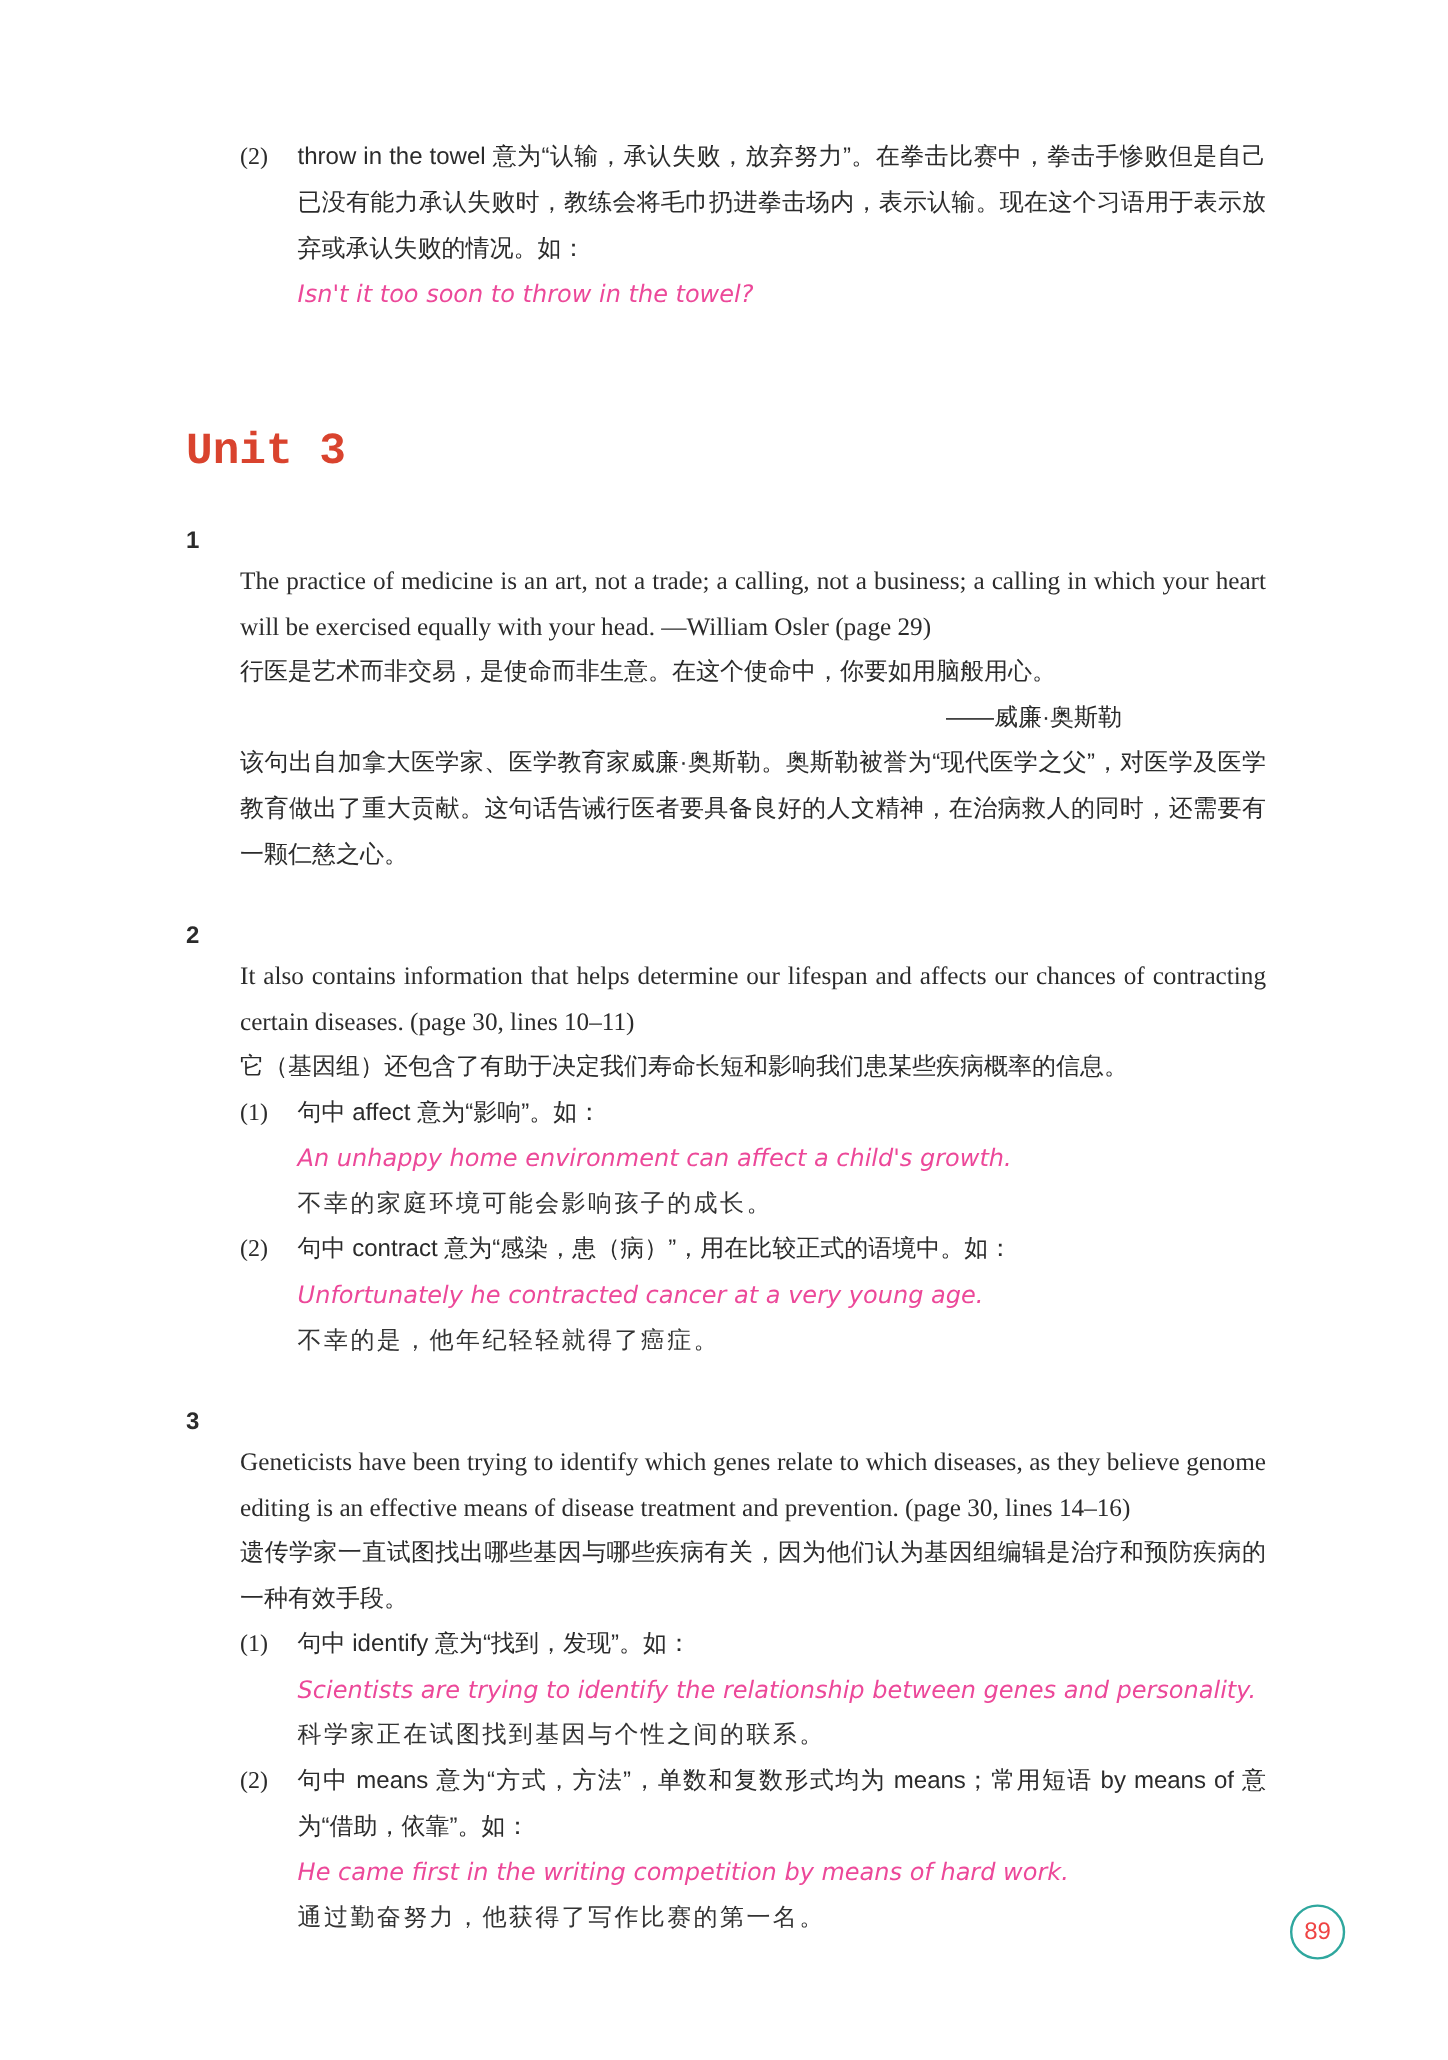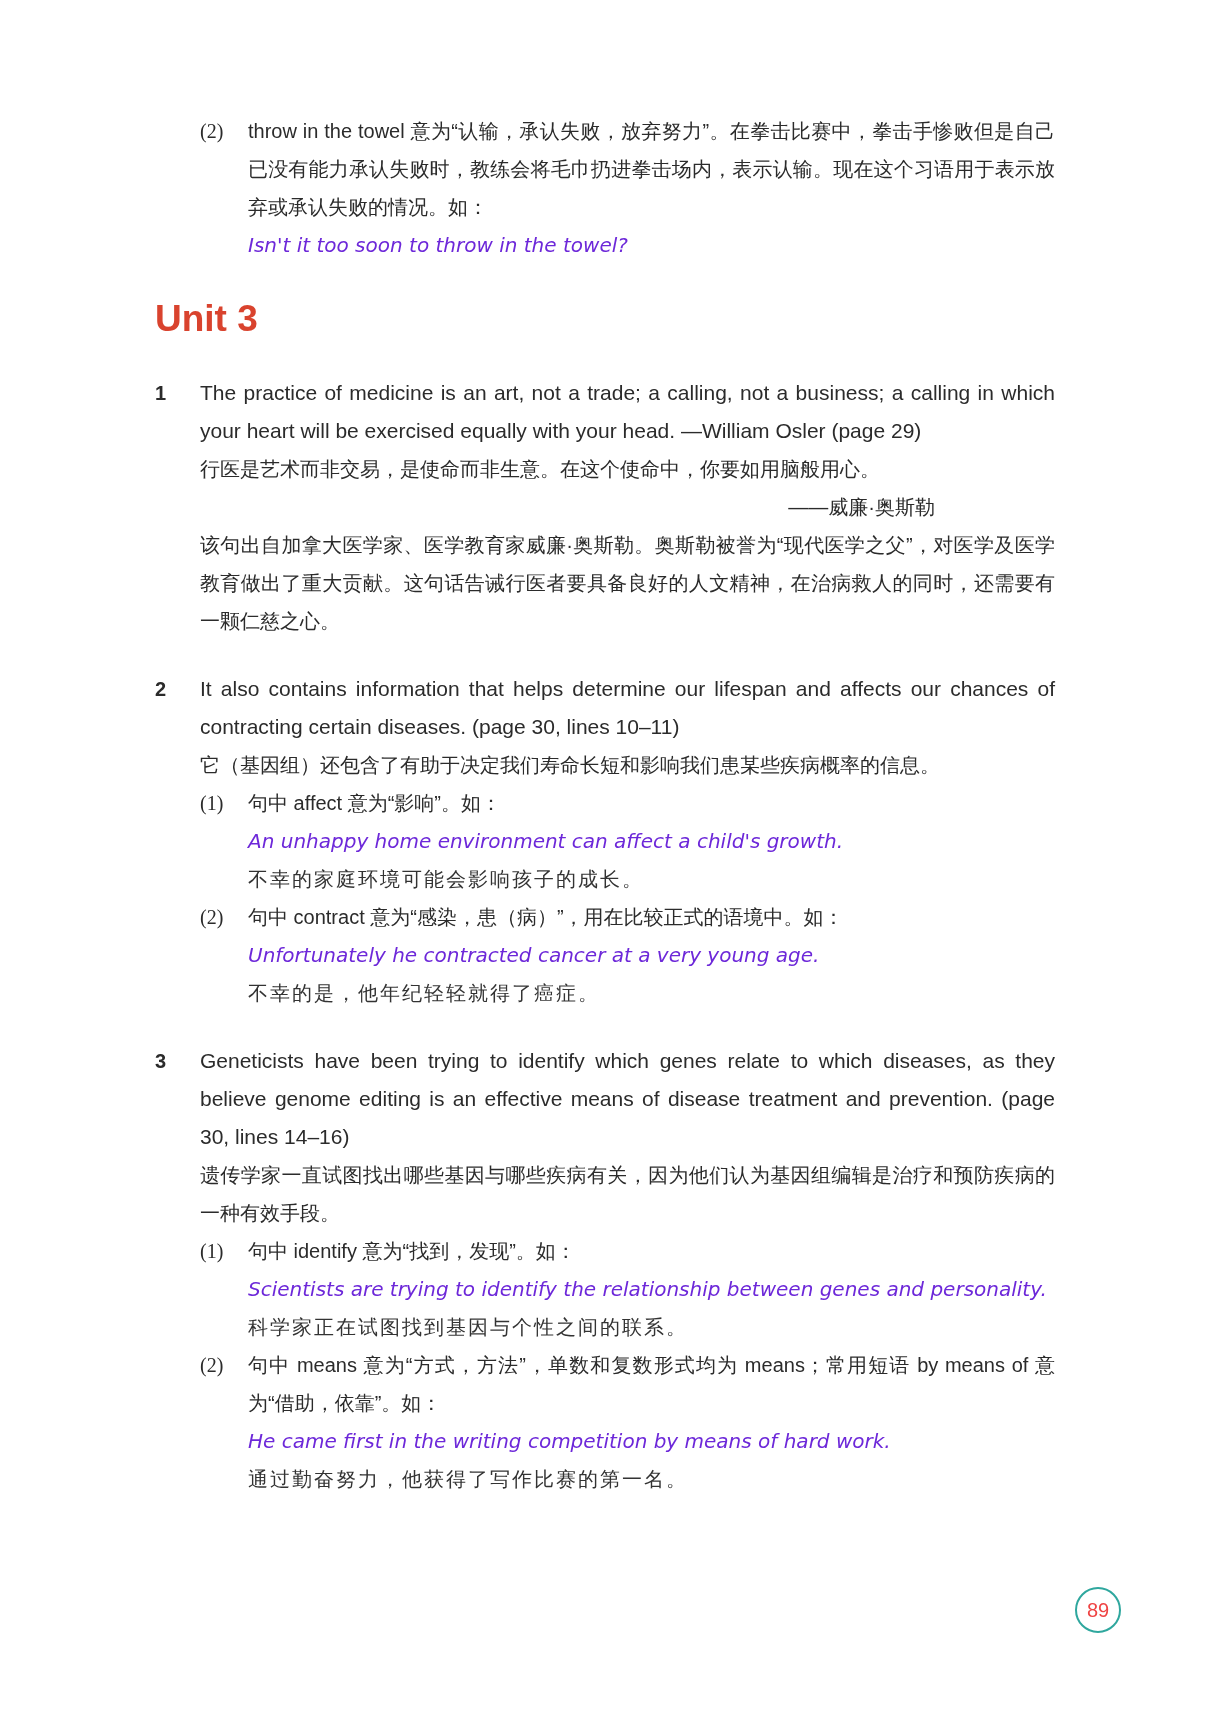--- a/index.html
+++ b/index.html
@@ -18,49 +18,50 @@
   .para {
     font-size: 21px;
     line-height: 38px;
     text-align: justify;
   }
   .zh {
     font-family: "Liberation Sans", "DejaVu Sans", sans-serif;
     font-size: 20px;
   }
   .en-serif {
-    font-family: Liberation Sans, sans-serif;
+    font-family: Liberation Serif, serif;
+    margin-top: 33px;
   }
   .example-en {
     font-family: "DejaVu Sans", sans-serif;
     font-style: italic;
     font-size: 20px;
     line-height: 38px;
-    color: #6d28d9;
+    color: #ec4899;
   }
   .example-zh {
     font-family: "Liberation Serif", serif;
     font-size: 20px;
     line-height: 38px;
     letter-spacing: 2px;
     color: #333333;
   }
   .subitem { display: flex; }
   .sub-marker {
     flex: 0 0 48px;
     font-size: 20px;
     line-height: 38px;
     font-family: "Liberation Serif", serif;
   }
   .sub-body { flex: 1; min-width: 0; }
   .intro-subitem { margin-left: 45px; }
   .unit-heading {
-    margin-top: 34px;
+    margin-top: 92px;
     margin-bottom: 34px;
-    font-family: Liberation Sans, sans-serif;
+    font-family: Liberation Mono, monospace;
     font-weight: bold;
     font-size: 37px;
     line-height: 42px;
     color: var(--accent, #d9432e);
   }
   .item {
     display: flex;
     margin-bottom: 30px;
   }
   .item-num {

